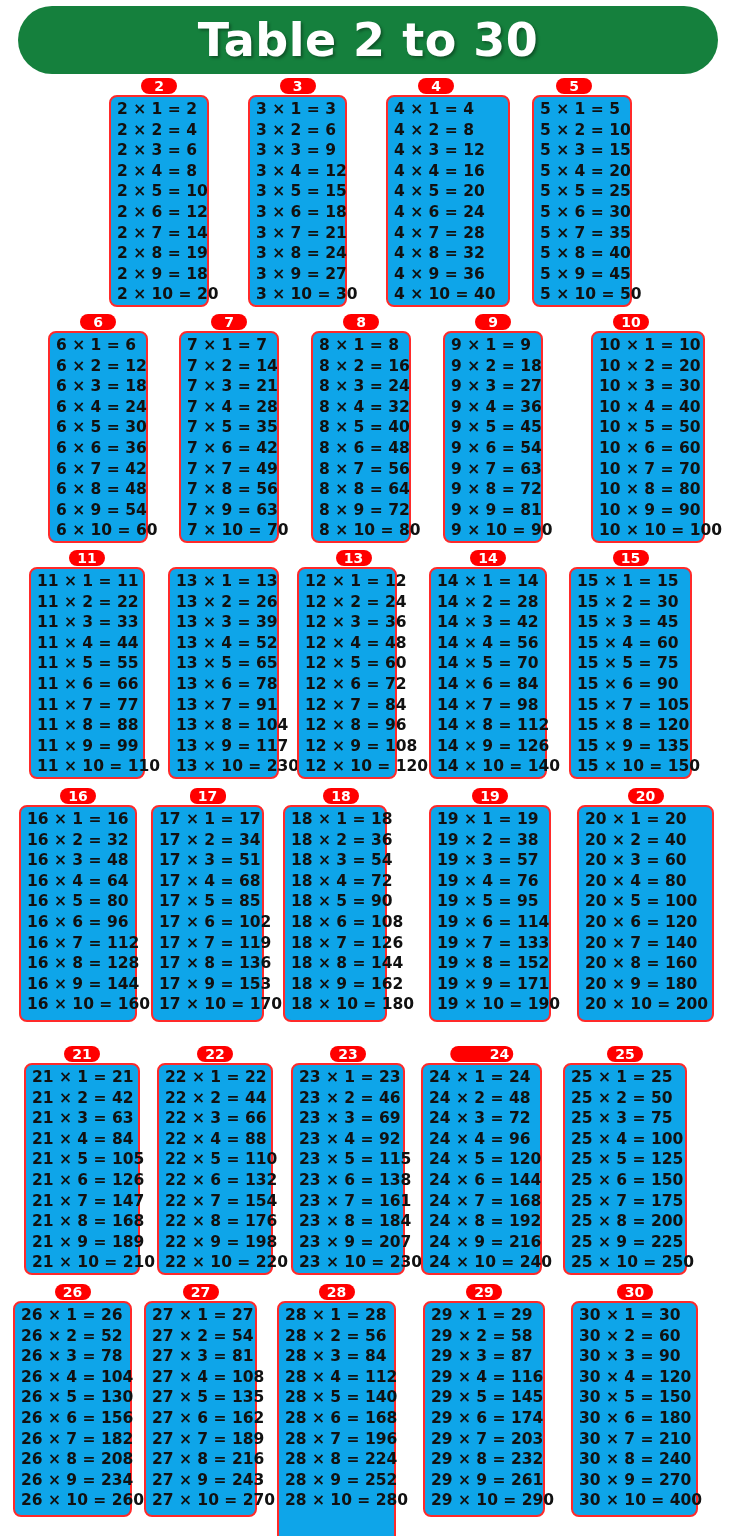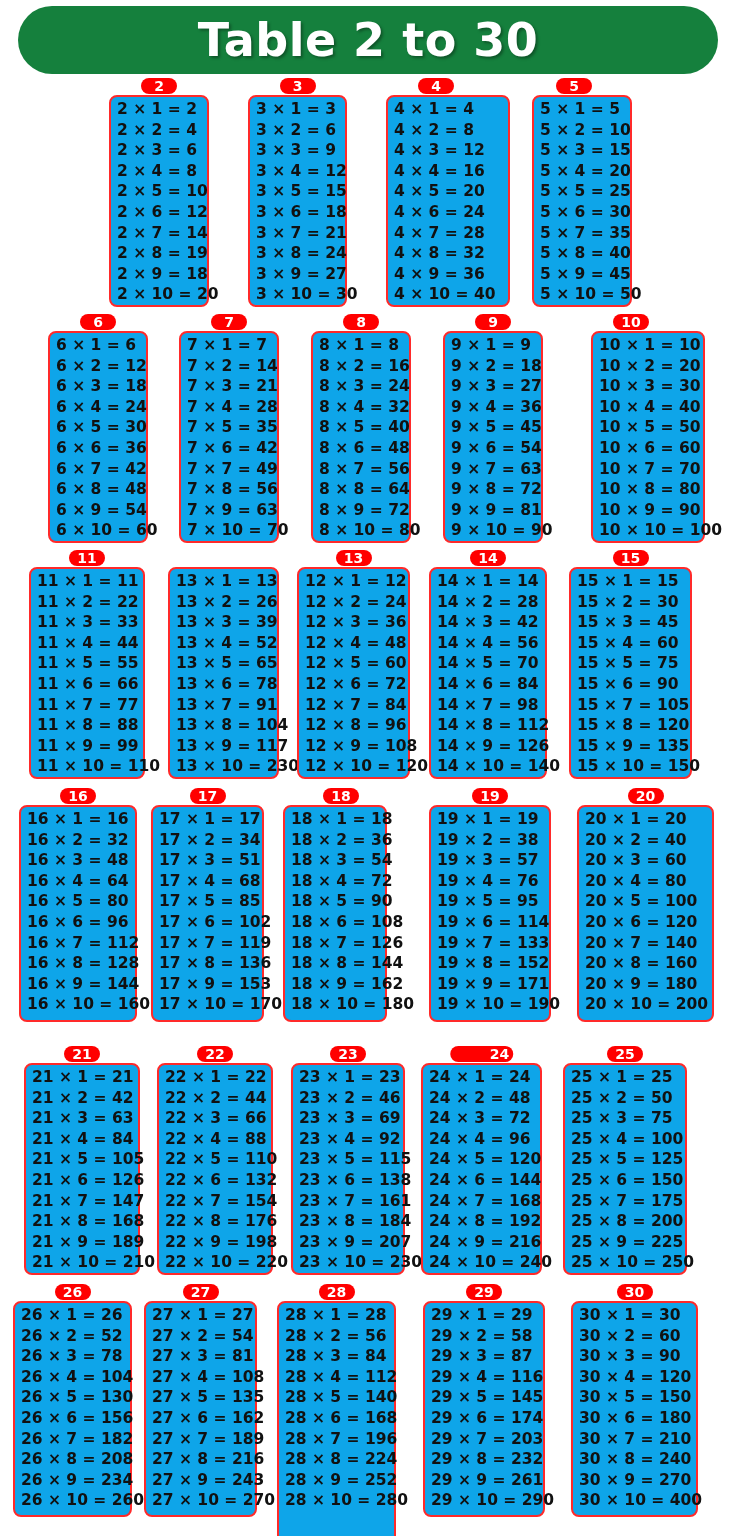--- a/index.html
+++ b/index.html
@@ -183,21 +183,21 @@
         <div class="row">13 × 4 = 52</div>
         <div class="row">13 × 5 = 65</div>
         <div class="row">13 × 6 = 78</div>
         <div class="row">13 × 7 = 91</div>
         <div class="row">13 × 8 = 104</div>
         <div class="row">13 × 9 = 117</div>
         <div class="row">13 × 10 = 230</div>
       </div>
     </div>
     <div class="badge" style="left: 353.5px; top: 550px;">13</div>
-    <div class="card" style="left: 297px; top: 567px; width: 113px; height: 212px;">
+    <div class="card" style="left: 297px; top: 567px; width: 100px; height: 212px;">
       <div class="rows">
         <div class="row">12 × 1 = 12</div>
         <div class="row">12 × 2 = 24</div>
         <div class="row">12 × 3 = 36</div>
         <div class="row">12 × 4 = 48</div>
         <div class="row">12 × 5 = 60</div>
         <div class="row">12 × 6 = 72</div>
         <div class="row">12 × 7 = 84</div>
         <div class="row">12 × 8 = 96</div>
         <div class="row">12 × 9 = 108</div>
@@ -242,21 +242,21 @@
         <div class="row">16 × 3 = 48</div>
         <div class="row">16 × 4 = 64</div>
         <div class="row">16 × 5 = 80</div>
         <div class="row">16 × 6 = 96</div>
         <div class="row">16 × 7 = 112</div>
         <div class="row">16 × 8 = 128</div>
         <div class="row">16 × 9 = 144</div>
         <div class="row">16 × 10 = 160</div>
       </div>
     </div>
-    <div class="badge" style="left: 207.5px; top: 788px;">17</div>
+    <div class="badge" style="left: 207.5px; top: 788px; border-radius: 7px;">17</div>
     <div class="card" style="left: 151px; top: 805px; width: 113px; height: 217px;">
       <div class="rows">
         <div class="row">17 × 1 = 17</div>
         <div class="row">17 × 2 = 34</div>
         <div class="row">17 × 3 = 51</div>
         <div class="row">17 × 4 = 68</div>
         <div class="row">17 × 5 = 85</div>
         <div class="row">17 × 6 = 102</div>
         <div class="row">17 × 7 = 119</div>
         <div class="row">17 × 8 = 136</div>

